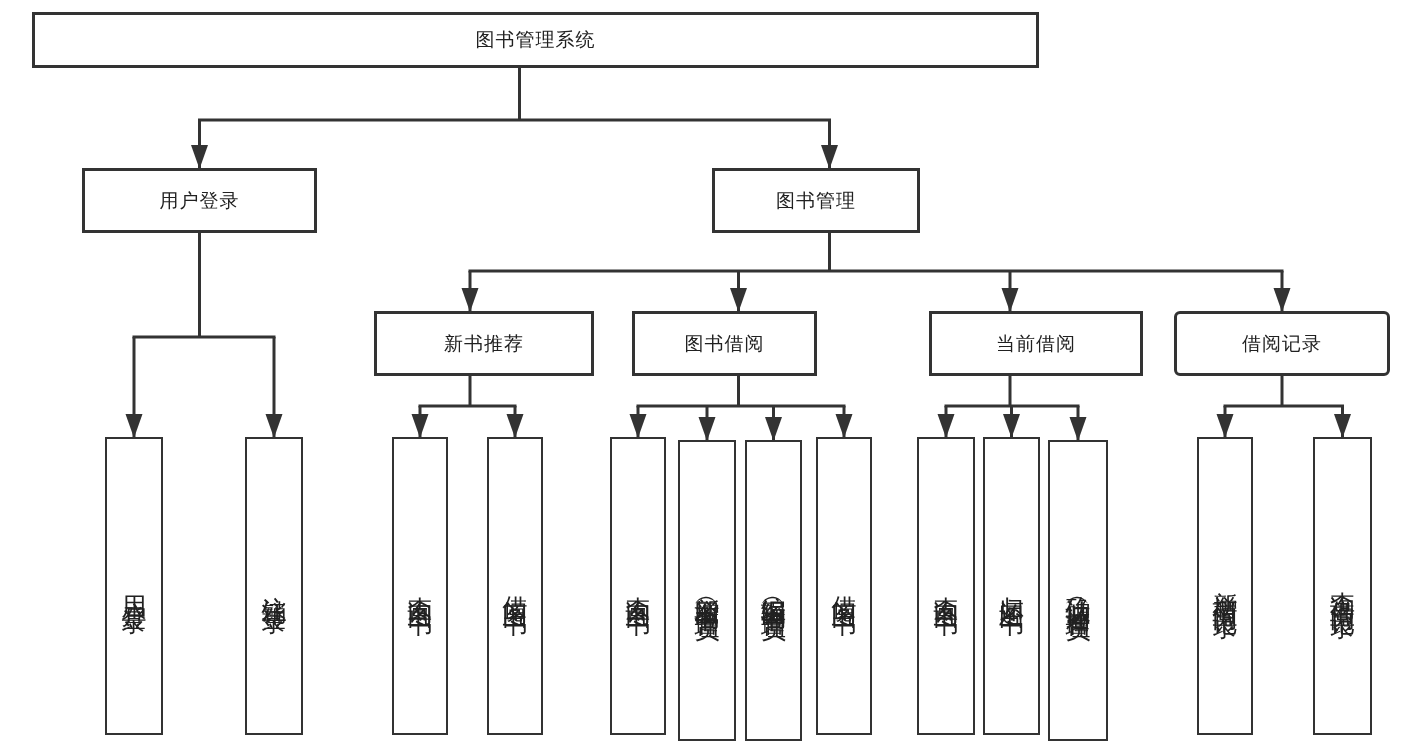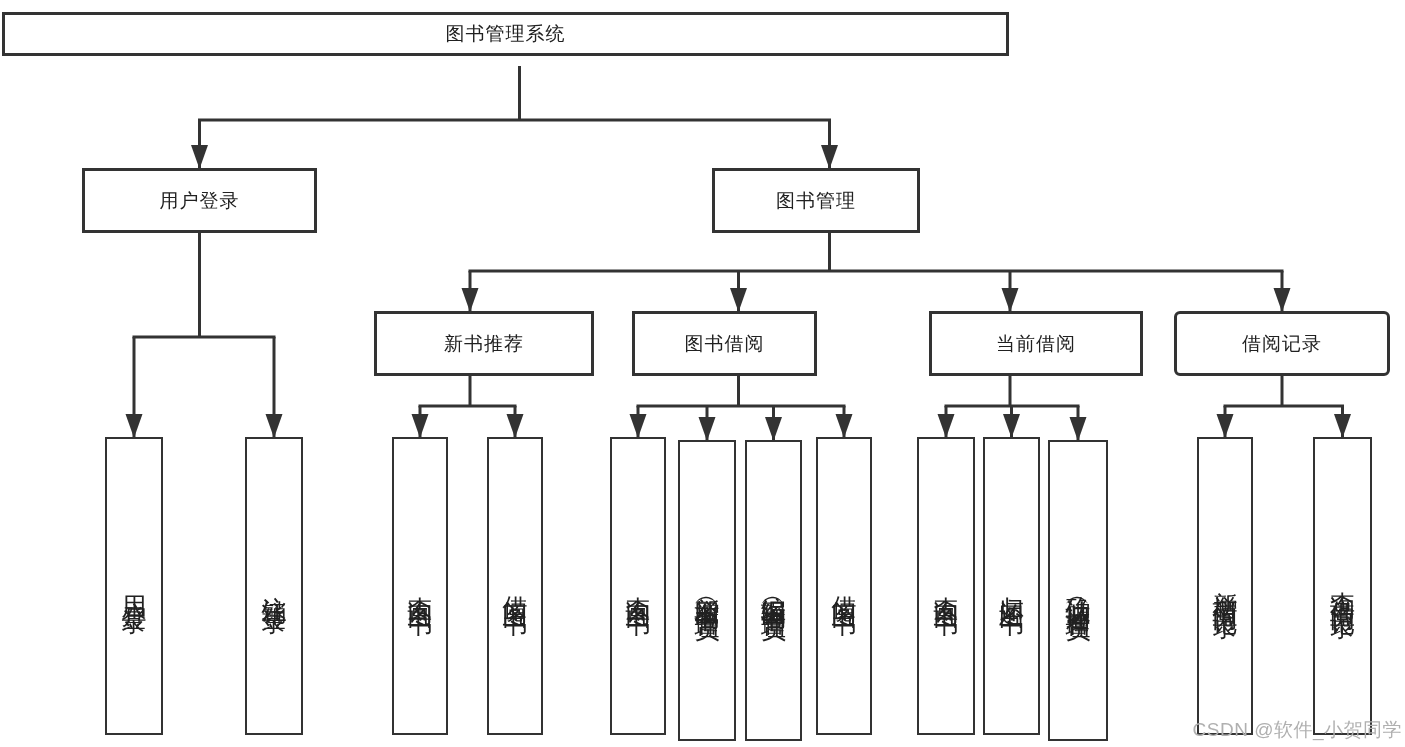--- a/index.html
+++ b/index.html
@@ -99,21 +99,21 @@
       <line x1="1078" y1="406" x2="1078" y2="441" stroke="#333333" stroke-width="3"></line>
       <polygon points="1069.5,417 1086.5,417 1078,441" fill="#333333"></polygon>
       <line x1="1282" y1="374" x2="1282" y2="406" stroke="#333333" stroke-width="3"></line>
       <line x1="1223.5" y1="406" x2="1344" y2="406" stroke="#333333" stroke-width="3"></line>
       <line x1="1225" y1="406" x2="1225" y2="438" stroke="#333333" stroke-width="3"></line>
       <polygon points="1216.5,414 1233.5,414 1225,438" fill="#333333"></polygon>
       <line x1="1342.5" y1="406" x2="1342.5" y2="438" stroke="#333333" stroke-width="3"></line>
       <polygon points="1334,414 1351,414 1342.5,438" fill="#333333"></polygon>
     </svg>
   <div id="nodes">
-      <div class="node h" style="left: 2px; top: 12px; width: 1007px; height: 44px;">
+      <div class="node h" style="left: 32px; top: 12px; width: 1007px; height: 56px;">
         <span class="label">图书管理系统</span>
       </div>
       <div class="node h" style="left: 82px; top: 168px; width: 235px; height: 65px;">
         <span class="label">用户登录</span>
       </div>
       <div class="node h" style="left: 712px; top: 168px; width: 208px; height: 65px;">
         <span class="label">图书管理</span>
       </div>
       <div class="node h" style="left: 374px; top: 311px; width: 220px; height: 65px;">
         <span class="label">新书推荐</span>
@@ -160,14 +160,13 @@
       <div class="node v" style="left: 1048px; top: 440px; width: 60px; height: 301px;">
         <span class="label" style="letter-spacing: 3px;">确认归还（管理员）</span>
       </div>
       <div class="node v" style="left: 1197px; top: 437px; width: 56px; height: 298px;">
         <span class="label" style="letter-spacing: 5px;">新增借阅记录</span>
       </div>
       <div class="node v" style="left: 1313px; top: 437px; width: 59px; height: 298px;">
         <span class="label" style="letter-spacing: 5px;">查询借阅记录</span>
       </div>
     </div>
-  <div id="watermark">CSDN @软件_小贺同学</div>
 </div>
 
 </body></html>

